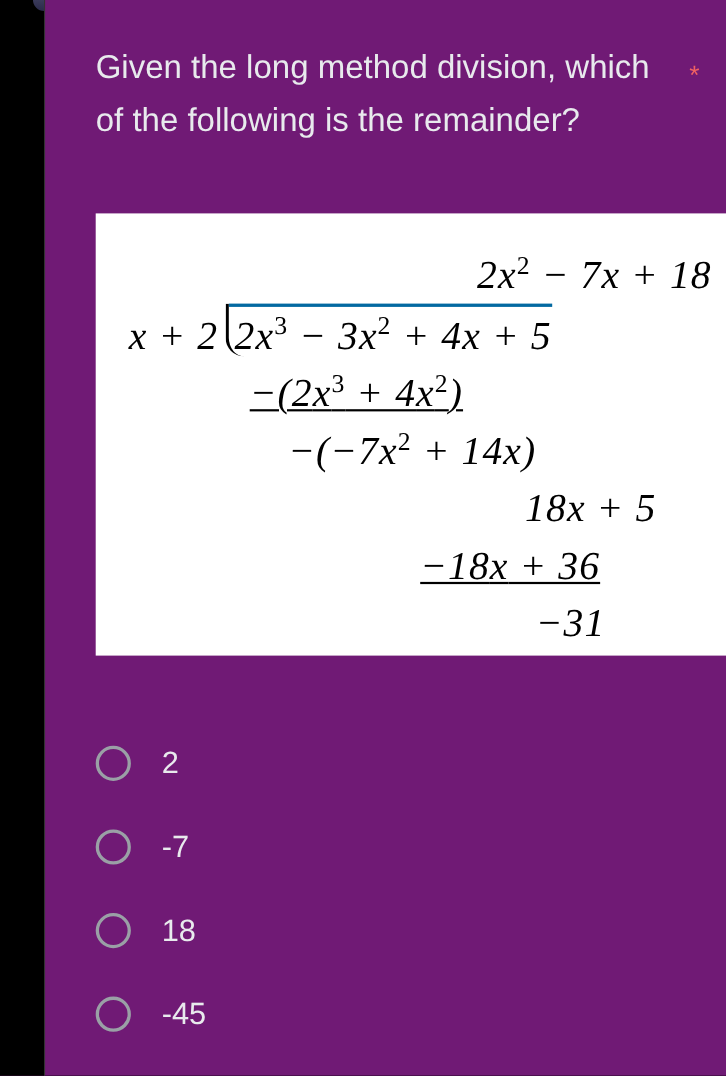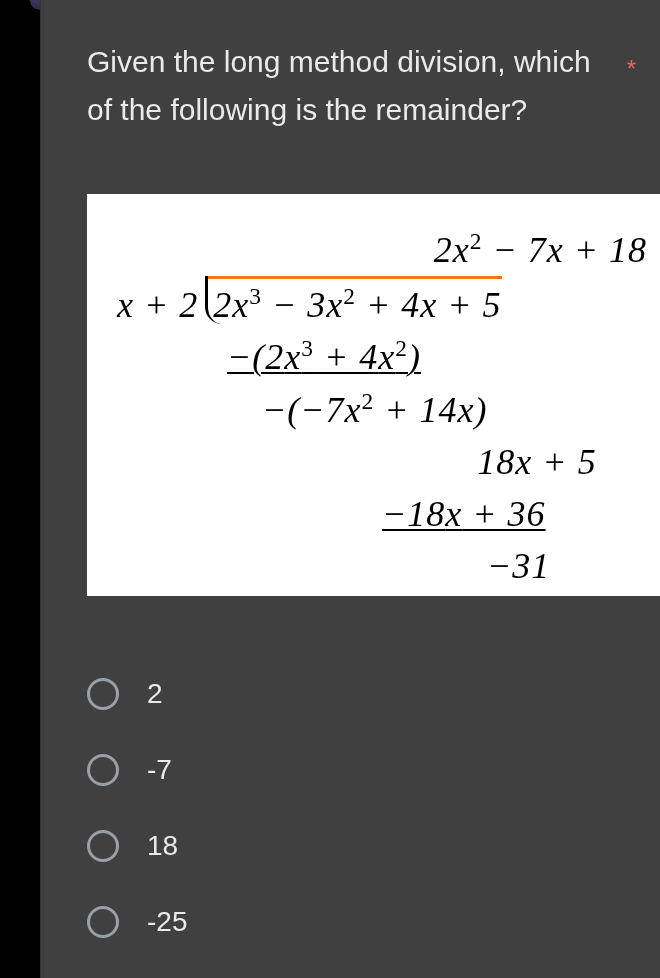--- a/index.html
+++ b/index.html
@@ -41,21 +41,21 @@
       height: 30px;
       background: #f5e0d0;
       border-radius: 50%;
     }
     .content {
       position: absolute;
       left: 40px;
       top: 0;
       right: 0;
       bottom: 0;
-      background-color: #404040;
+      background-color: #701a75;
       border-left: 1px solid #333;
       padding: 0;
     }
     .question-area {
       padding: 38px 40px 20px 46px;
     }
     .question-text {
       color: #e8eaed;
       font-size: 30px;
       line-height: 1.6;
@@ -91,21 +91,21 @@
     }
     .div-line {
       position: relative;
       text-align: left;
       padding-left: 10px;
       font-style: italic;
       font-size: 36px;
       letter-spacing: 1px;
     }
     .vinculum {
-      border-top: 3px solid #f97316;
+      border-top: 3px solid #0369a1;
       display: inline-block;
       padding-left: 5px;
       position: relative;
     }
     .vinculum::before {
       content: "";
       position: absolute;
       left: -3px;
       top: -3px;
       height: 48px;
@@ -194,16 +194,16 @@
     <div class="option">
       <div class="radio"></div>
       <div class="option-label">-7</div>
     </div>
     <div class="option">
       <div class="radio"></div>
       <div class="option-label">18</div>
     </div>
     <div class="option">
       <div class="radio"></div>
-      <div class="option-label">-25</div>
+      <div class="option-label">-45</div>
     </div>
   </div>
 </div>
 
 </body></html>

